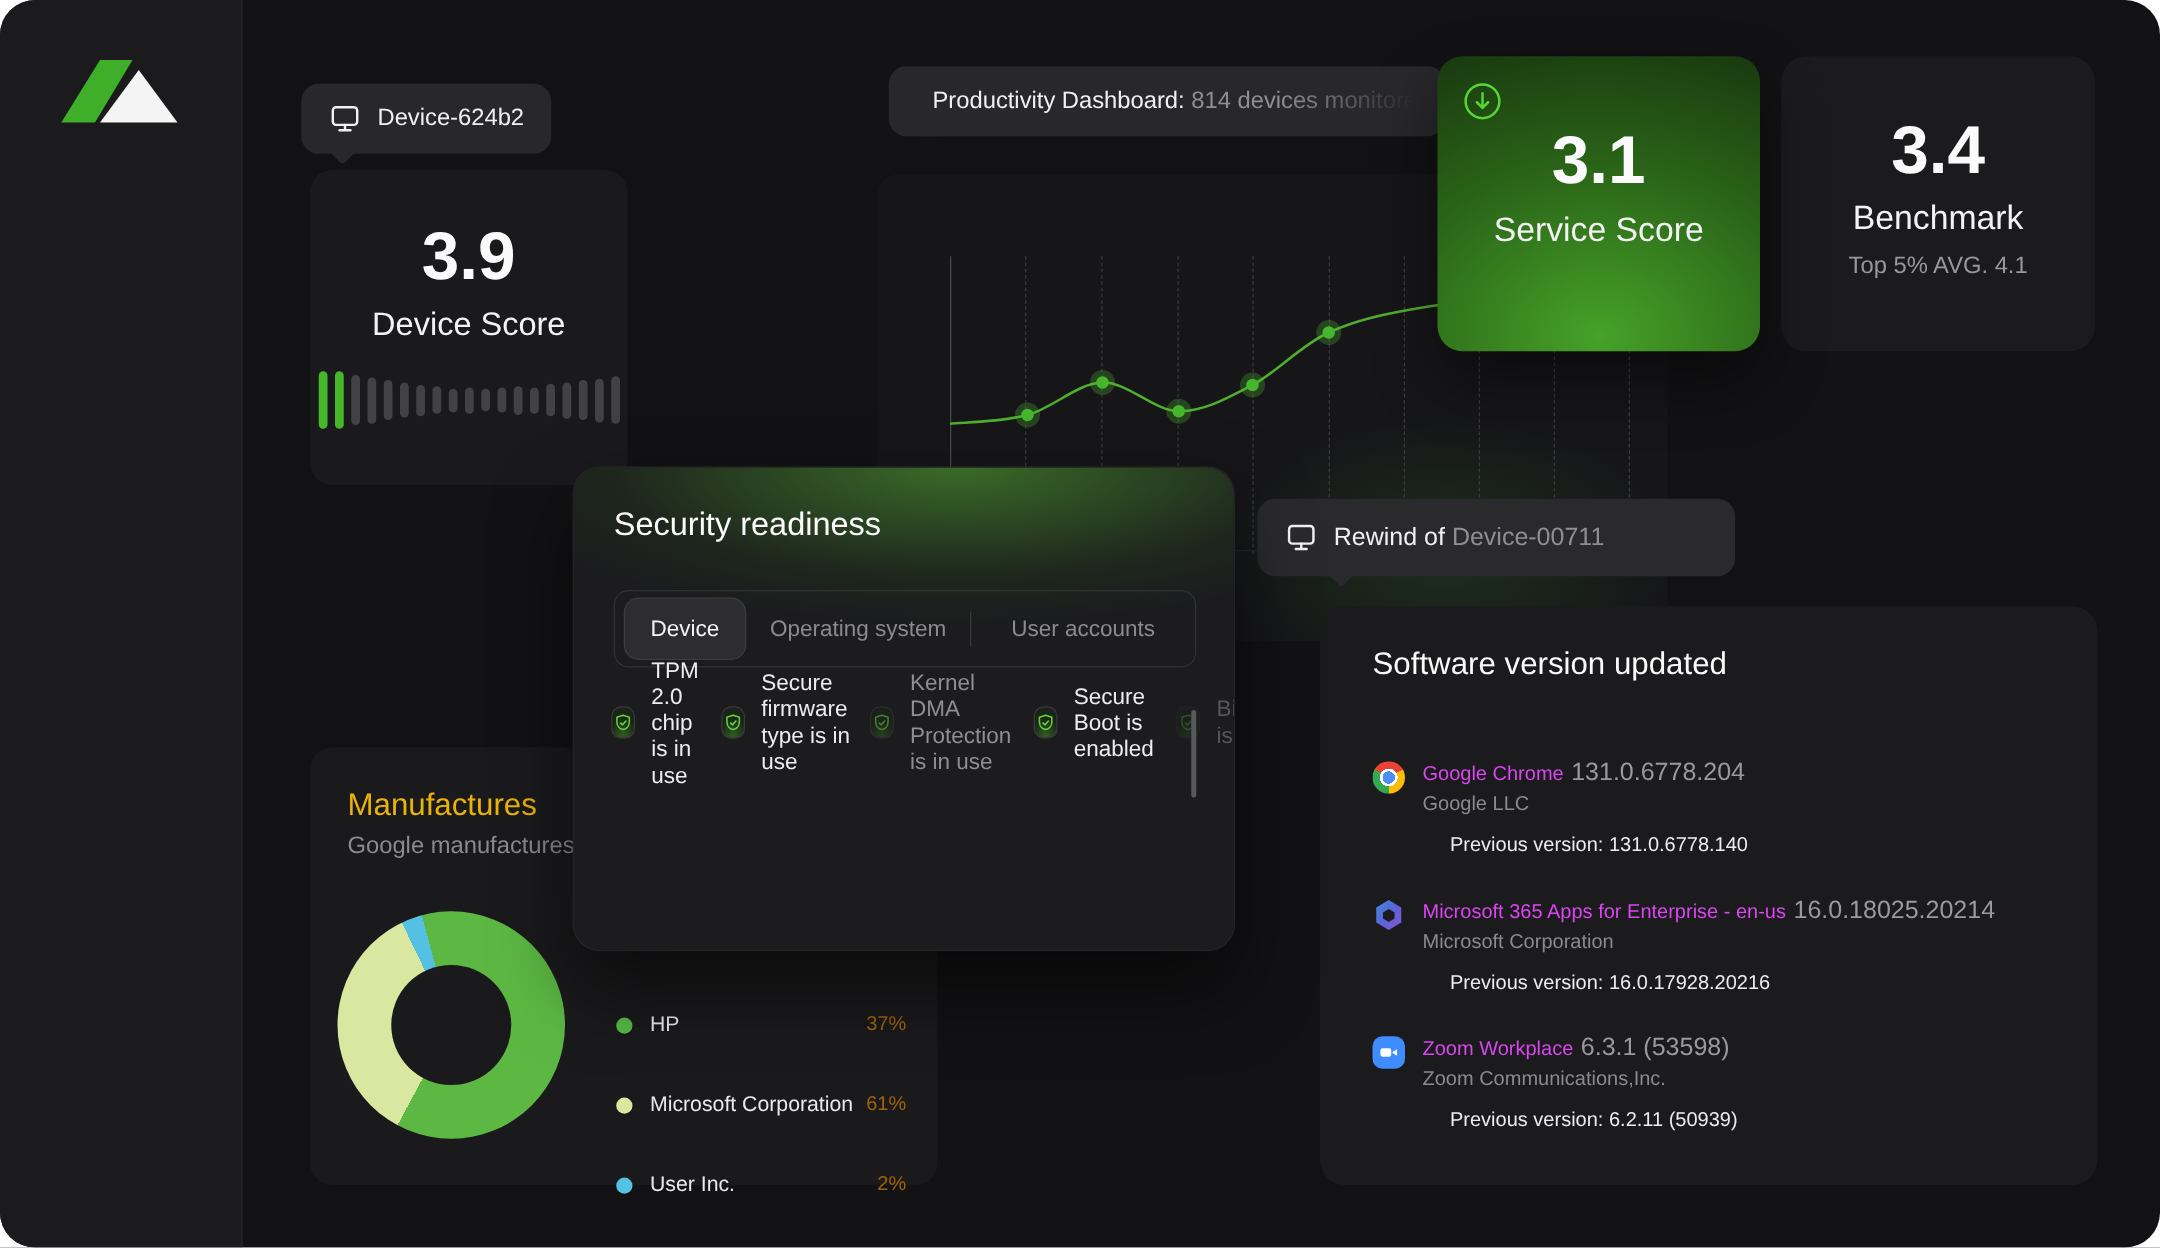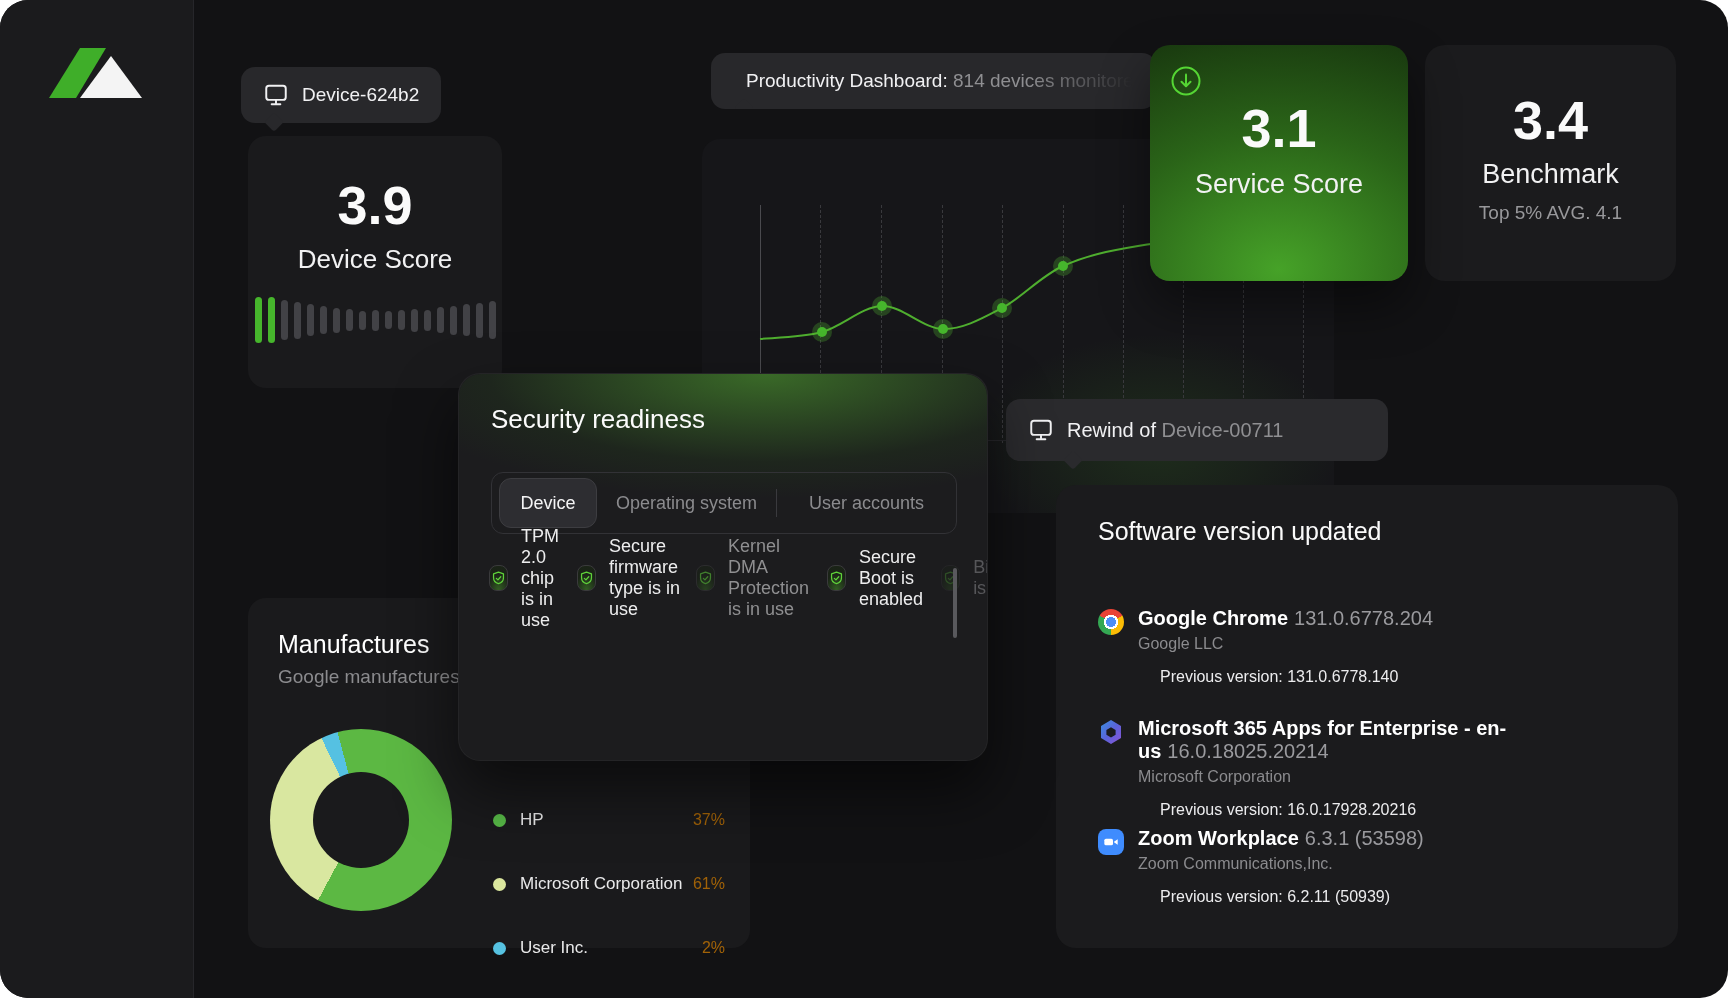--- a/index.html
+++ b/index.html
@@ -65,31 +65,31 @@
   .sec-item.dim .sicon{opacity:.55;} .sec-item.dim span{color:#8f8f91;}
   .sec-item.dimmer .sicon{opacity:.28;} .sec-item.dimmer span{color:#565659;}
   .sec-scroll{position:absolute;right:30px;top:194px;width:4px;height:70px;border-radius:2px;background:#59595d;cursor:pointer;}
   
   .card-soft{left:1056px;top:485px;width:622px;height:463px;border-radius:20px;background:#1b1b1d;z-index:30;}
   .soft-title{position:absolute;left:42px;top:32px;font-size:25px;font-weight:500;color:#fafafa;}
   .soft-entry{position:absolute;left:42px;display:flex;align-items:flex-start;}
   .soft-e1{top:122px;} .soft-e2{top:232px;} .soft-e3{top:342px;}
   .appicon{width:26px;height:26px;margin-top:2px;flex:none;}
   .soft-col{margin-left:14px;}
-  .soft-name{font-size:20px;color:#ffffff;font-weight:700;}
+  .soft-name{font-size:16px;color:#d946ef;font-weight:400;}
   .soft-ver{font-size:20px;color:#9a9a9e;font-weight:400;margin-left:6px;}
   .soft-vendor{margin-top:5px;font-size:16px;color:#8b8b8e;}
   .soft-prev{margin-top:15px;margin-left:22px;font-size:16px;color:#ececee;}
   .chrome-icon{border-radius:50%;
     background:radial-gradient(circle at 50% 50%,#4e8df5 0 27%,#ffffff 27% 39%,rgba(0,0,0,0) 39%),
     conic-gradient(#ea4335 0 60deg,#fbbc05 60deg 180deg,#34a853 180deg 300deg,#ea4335 300deg 360deg);}
   .zoom-icon{border-radius:8px;background:#3f8cfe;display:flex;align-items:center;justify-content:center;}
   
   .card-manu{left:248px;top:598px;width:502px;height:350px;z-index:20;}
-  .manu-title{position:absolute;left:30px;top:32px;font-size:25px;font-weight:500;color:#ffffff;}
+  .manu-title{position:absolute;left:30px;top:32px;font-size:25px;font-weight:500;color:#eab308;}
   .manu-sub{position:absolute;left:30px;top:68px;font-size:19px;color:#8b8b8e;}
   .donut{position:absolute;left:22px;top:131px;width:182px;height:182px;border-radius:50%;}
   .donut-hole{position:absolute;left:43px;top:43px;width:96px;height:96px;border-radius:50%;background:#1a1a1c;}
   .legend{position:absolute;left:245px;top:179px;width:232px;display:flex;flex-direction:column;gap:9px;}
   .legend-row{display:flex;align-items:center;height:24px;margin-top:31px;}
   .legend-row .dot{width:13px;height:13px;border-radius:50%;flex:none;}
   .legend-row .lname{margin-left:14px;font-size:17px;color:#e9e9ea;}
   .legend-row .lval{margin-left:auto;font-size:16px;color:#a16207;}
 </style>
 </head>

